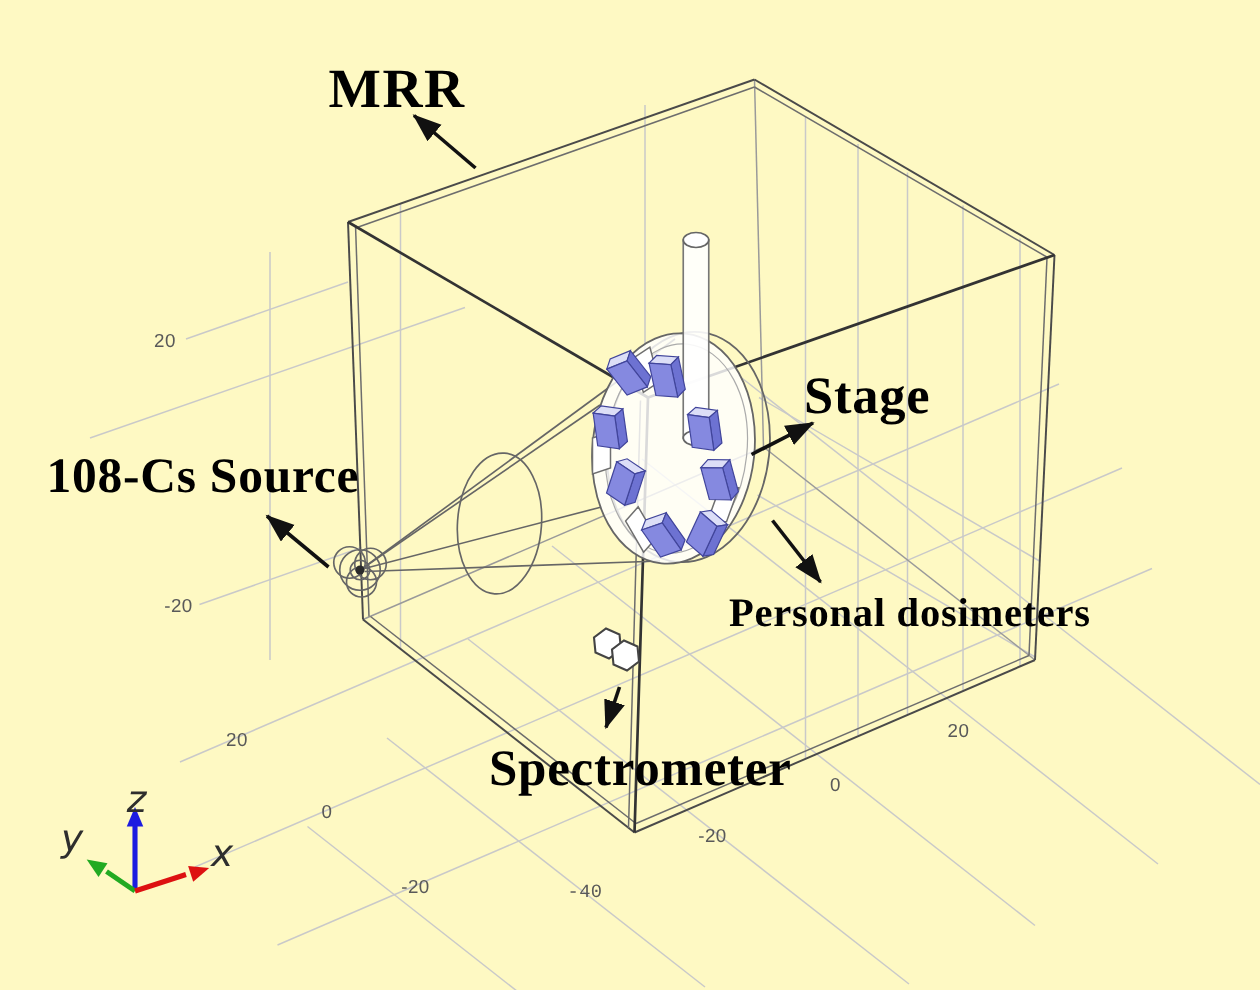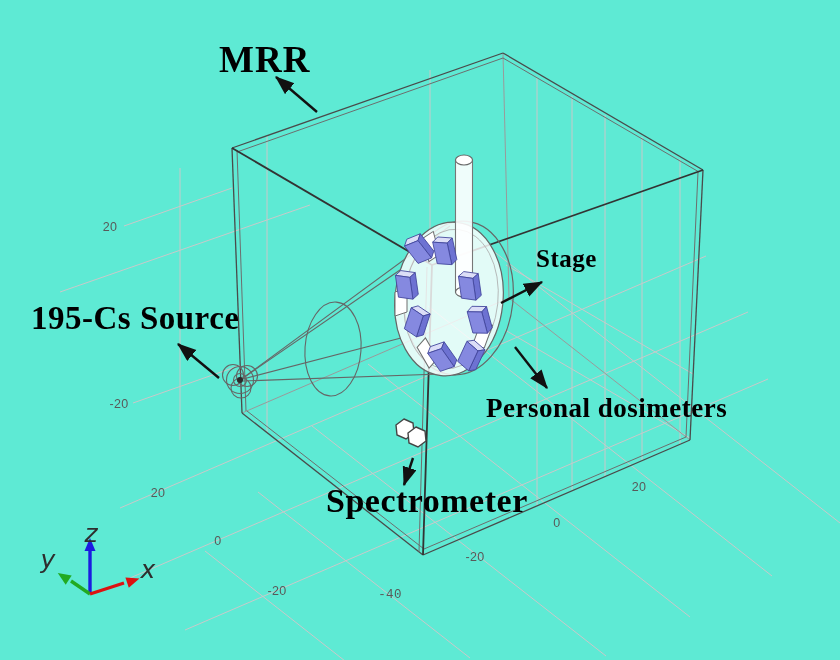--- a/index.html
+++ b/index.html
@@ -1,17 +1,17 @@
 <!DOCTYPE html>
 <html><head>
 <meta charset="utf-8">
 <style>
   html,body{margin:0;padding:0;background:#ffffff;}
   #viewport{
-    position:relative;width:840px;height:660px;background:#5eead4;overflow:hidden;
+    position:relative;width:840px;height:660px;background:#fef9c3;overflow:hidden;
     font-family:"Liberation Sans",sans-serif;
   }
   #scene{position:absolute;left:0;top:0;}
   
   .grid{stroke:#c9c9c9;stroke-width:1;fill:none}
   .edge{stroke:#4a4a4a;stroke-width:1.3;fill:none}
   .edge2{stroke:#6d6d6d;stroke-width:1;fill:none}
   .front{stroke:#333333;stroke-width:1.8;fill:none}
   .intl{stroke:#9a9a9a;stroke-width:1;fill:none}
   .obj{stroke:#666666;stroke-width:1.1;fill:none}
@@ -199,24 +199,24 @@
       <line x1="90" y1="594" x2="90" y2="549" stroke-width="3.4" stroke="#1c1ce0"></line>
       <polygon points="0,-11 -5.5,2 5.5,2" transform="translate(90,549)" fill="#1c1ce0"></polygon>
       <line x1="90" y1="594" x2="71" y2="581" stroke-width="3.4" stroke="#22aa22"></line>
       <polygon points="0,-11 -5.5,2 5.5,2" transform="translate(67,579) rotate(-57)" fill="#22aa22"></polygon>
       <line x1="90" y1="594" x2="124" y2="583" stroke-width="3.4" stroke="#dd1111"></line>
       <polygon points="0,-11 -5.5,2 5.5,2" transform="translate(129,582) rotate(72)" fill="#dd1111"></polygon>
     </g>
   </svg>
 
   <div class="ann" style="left:219px;top:41px;font-size:37px;letter-spacing:1px;">MRR</div>
-  <div class="ann" style="left:31px;top:302px;font-size:33px;">195-Cs Source</div>
-  <div class="ann" style="left:536px;top:246px;font-size:25px;">Stage</div>
+  <div class="ann" style="left:31px;top:302px;font-size:33px;">108-Cs Source</div>
+  <div class="ann" style="left:536px;top:246px;font-size:35px;">Stage</div>
   <div class="ann" style="left:486px;top:395px;font-size:27px;">Personal dosimeters</div>
-  <div class="ann" style="left:326px;top:484px;font-size:34px;">Spectrometer</div>
+  <div class="ann" style="left:326px;top:496px;font-size:34px;">Spectrometer</div>
 
   <span class="tick" style="left:110px;top:227px;">20</span>
   <span class="tick" style="left:119px;top:404px;">-20</span>
   <span class="tick" style="left:158px;top:493px;">20</span>
   <span class="tick" style="left:218px;top:541px;">0</span>
   <span class="tick" style="left:277px;top:591px;">-20</span>
   <span class="tick" style="left:390px;top:595px;font-family:Liberation Mono, monospace;">-40</span>
   <span class="tick" style="left:475px;top:557px;">-20</span>
   <span class="tick" style="left:557px;top:523px;">0</span>
   <span class="tick" style="left:639px;top:487px;">20</span>

